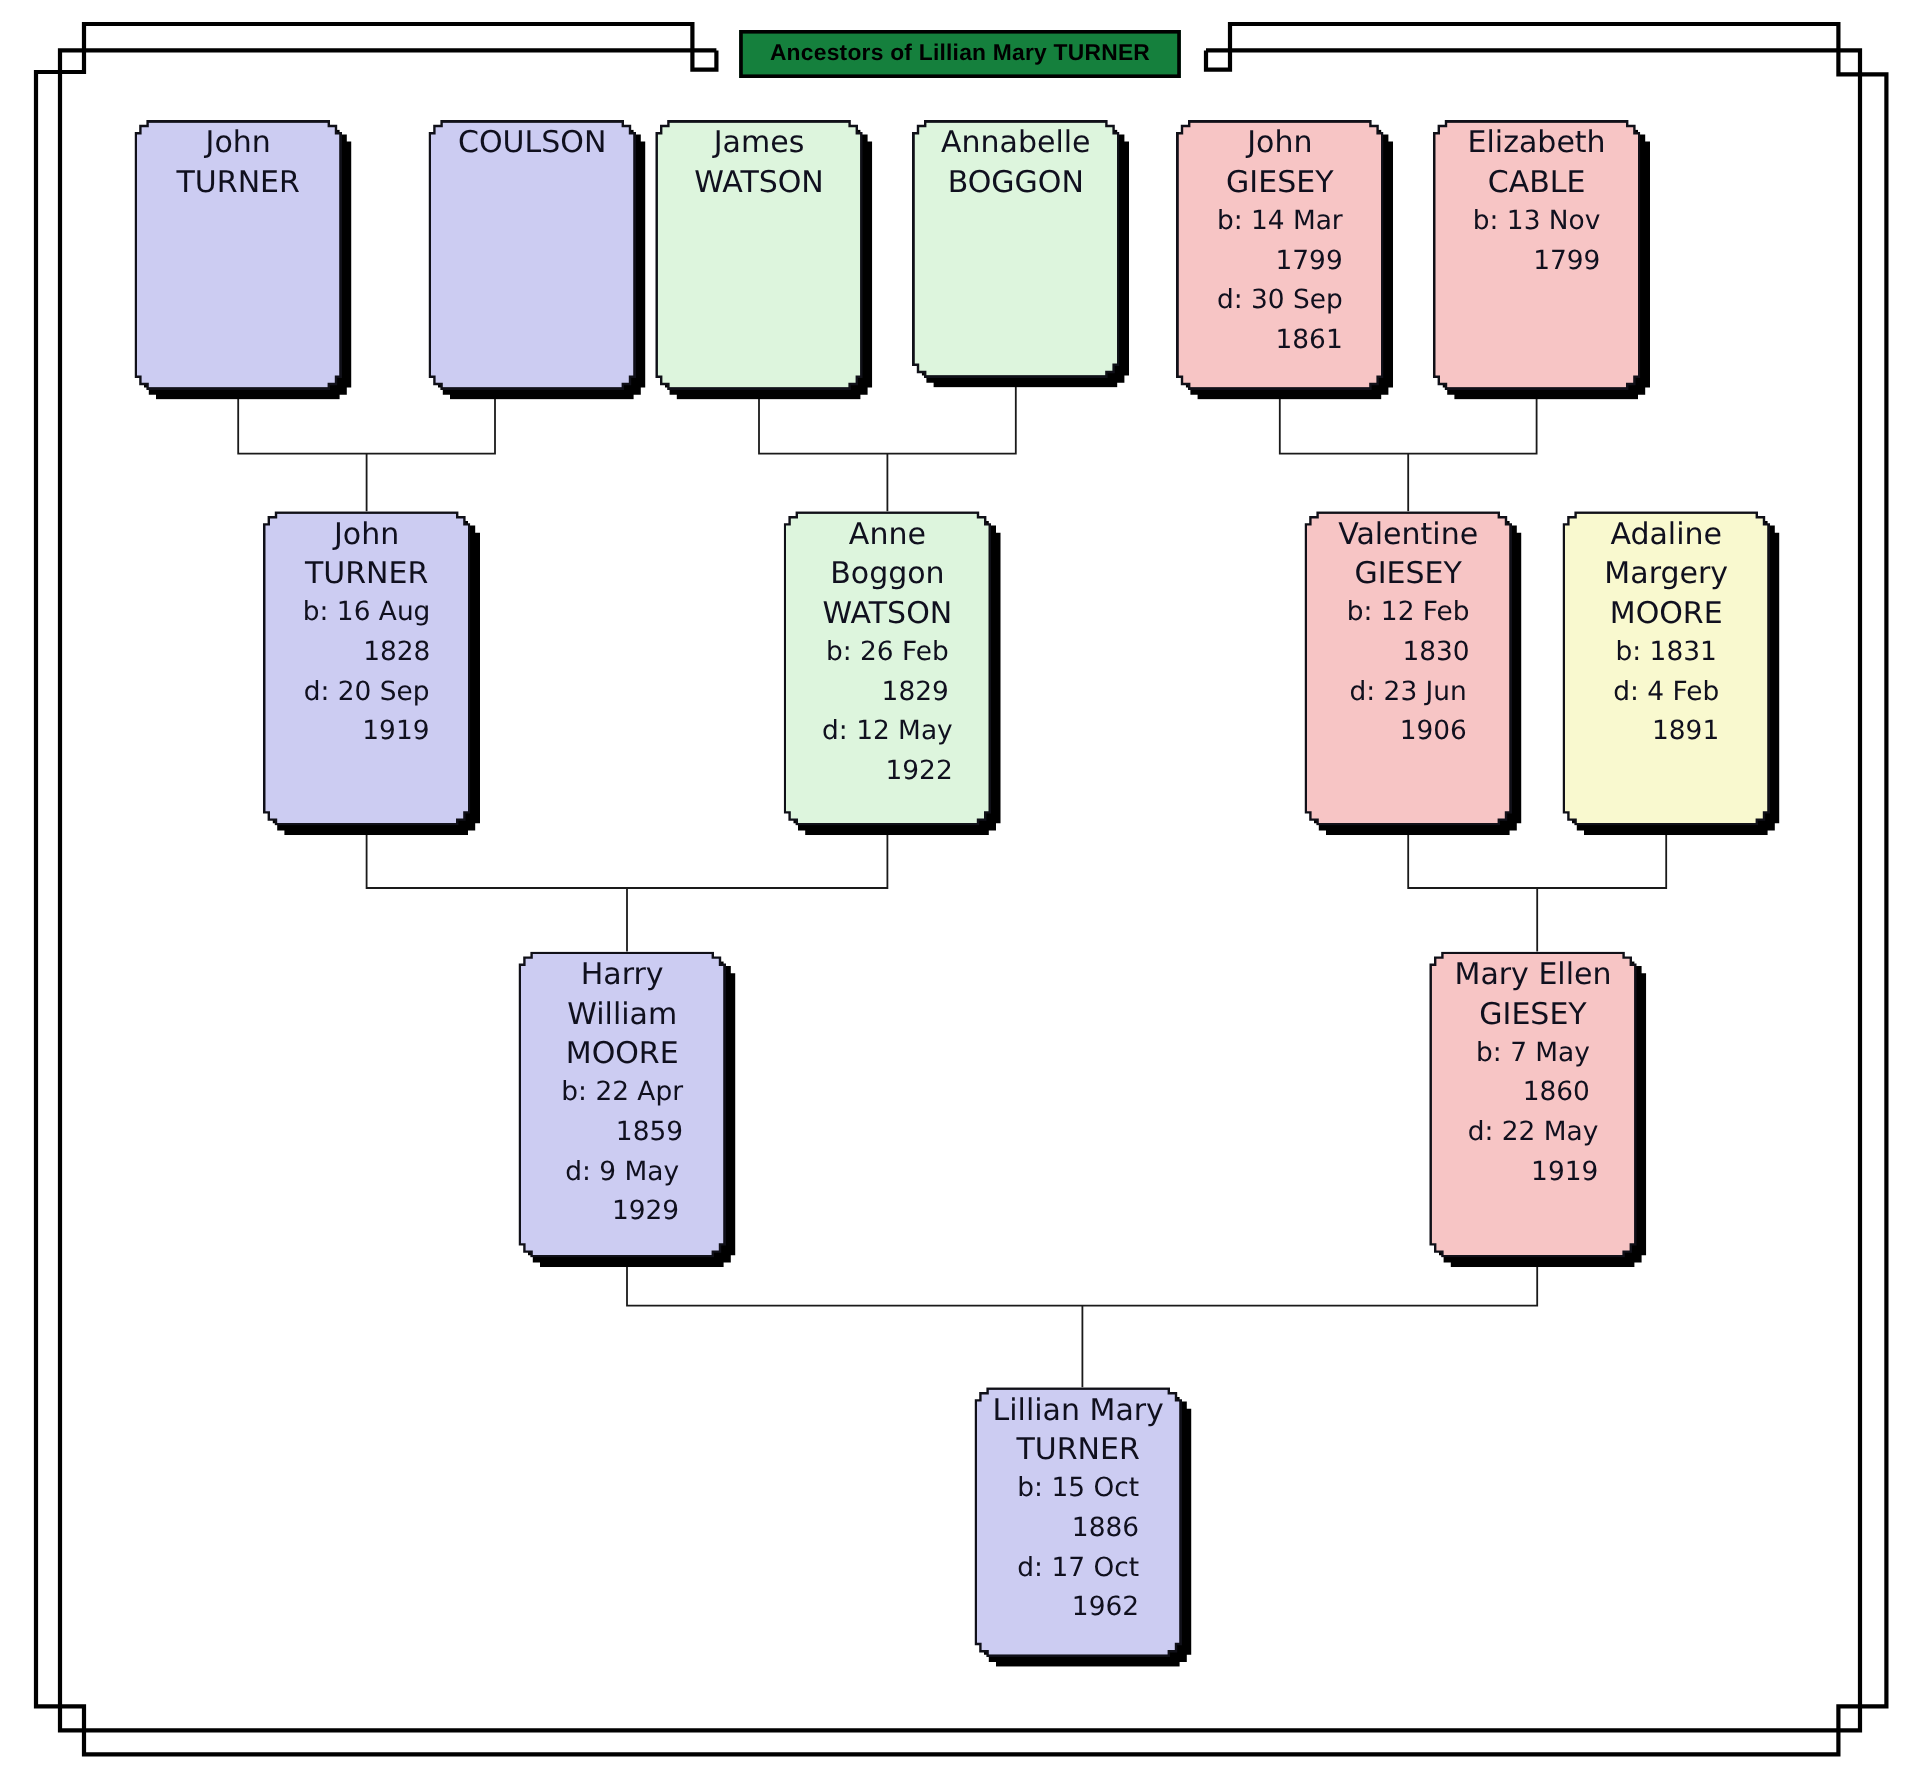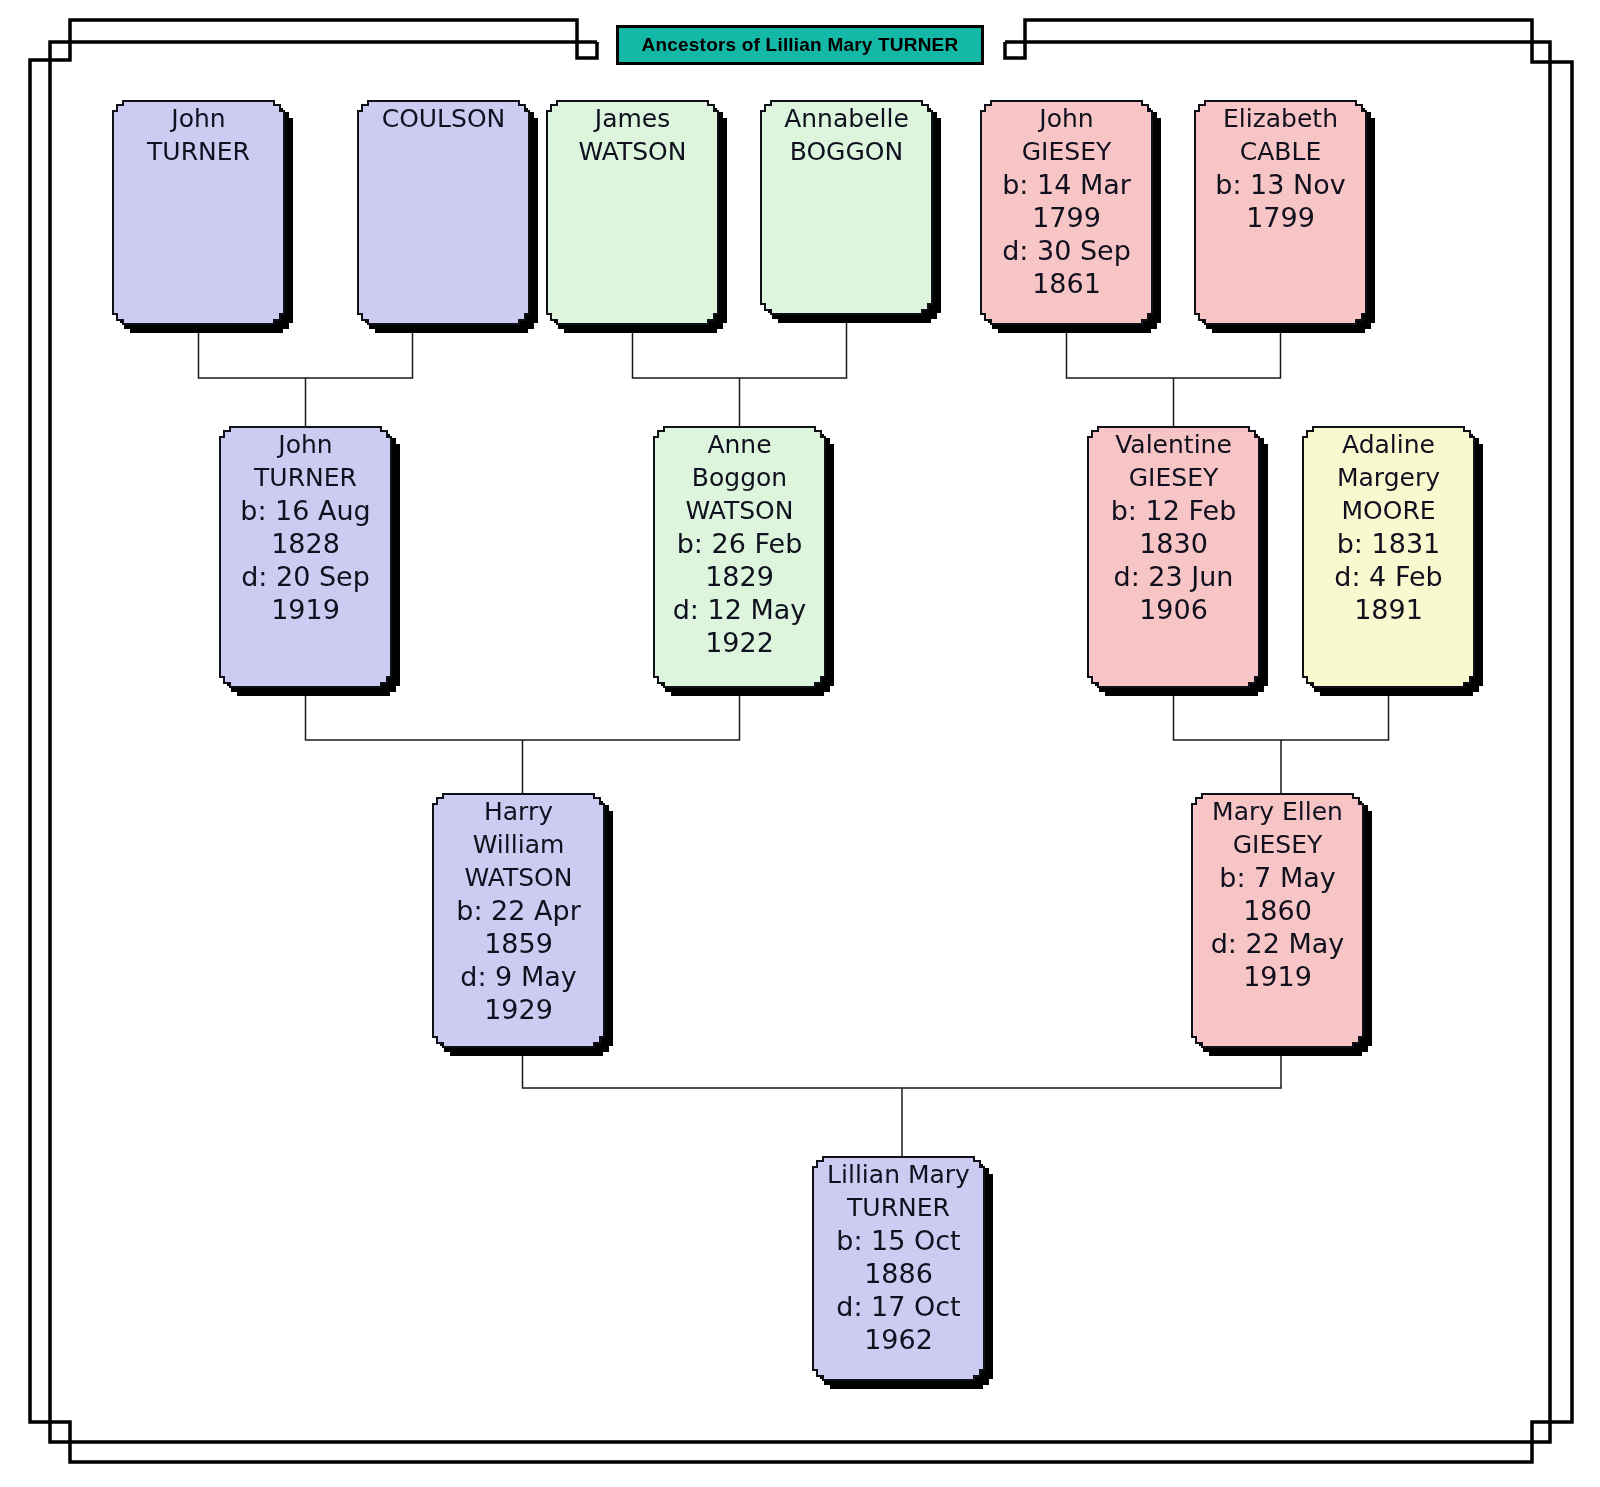--- a/index.html
+++ b/index.html
@@ -38,27 +38,27 @@
   .pbox .plate::after{
     content:"";position:absolute;inset:2px;
     background:var(--fill,#ccccf2);clip-path:var(--step);
   }
   .pbox .content{
     position:absolute;left:2px;top:0;right:10px;bottom:8px;
     z-index:3;display:flex;flex-direction:column;align-items:center;
     padding-top:2px;color:#10101e;text-align:center;
   }
   .pname{font-size:25px;line-height:33px;white-space:pre-line;}
-  .pdates{font-size:27px;line-height:33px;white-space:pre-line;}
+  .pdates{font-size:22px;line-height:33px;white-space:pre-line;text-align:right;}
 
   
   .title-box{
     position:absolute;z-index:4;
     left:616px;top:25px;width:368px;height:40px;
-    background:#14b8a6;border:3px solid #000;
+    background:#15803d;border:3px solid #000;
     box-sizing:border-box;
     display:flex;align-items:center;justify-content:center;
     font-family:"Liberation Sans",sans-serif;
     font-weight:bold;font-size:19px;color:#000;
     letter-spacing:0.2px;
   }
 </style>
 </head>
 <body>
 
@@ -202,21 +202,21 @@
 1891</div>
     </div>
   </div>
 
   <div class="pbox" style="left: 432px; top: 793px; width: 181px; height: 263px; --fill: #ccccf2;">
     <div class="shadow"></div>
     <div class="plate"></div>
     <div class="content">
       <div class="pname">Harry
 William
-WATSON</div>
+MOORE</div>
       <div class="pdates">b: 22 Apr
 1859</div>
       <div class="pdates">d: 9 May
 1929</div>
     </div>
   </div>
 
   <div class="pbox" style="left: 1191px; top: 793px; width: 181px; height: 263px; --fill: #f7c5c5;">
     <div class="shadow"></div>
     <div class="plate"></div>

